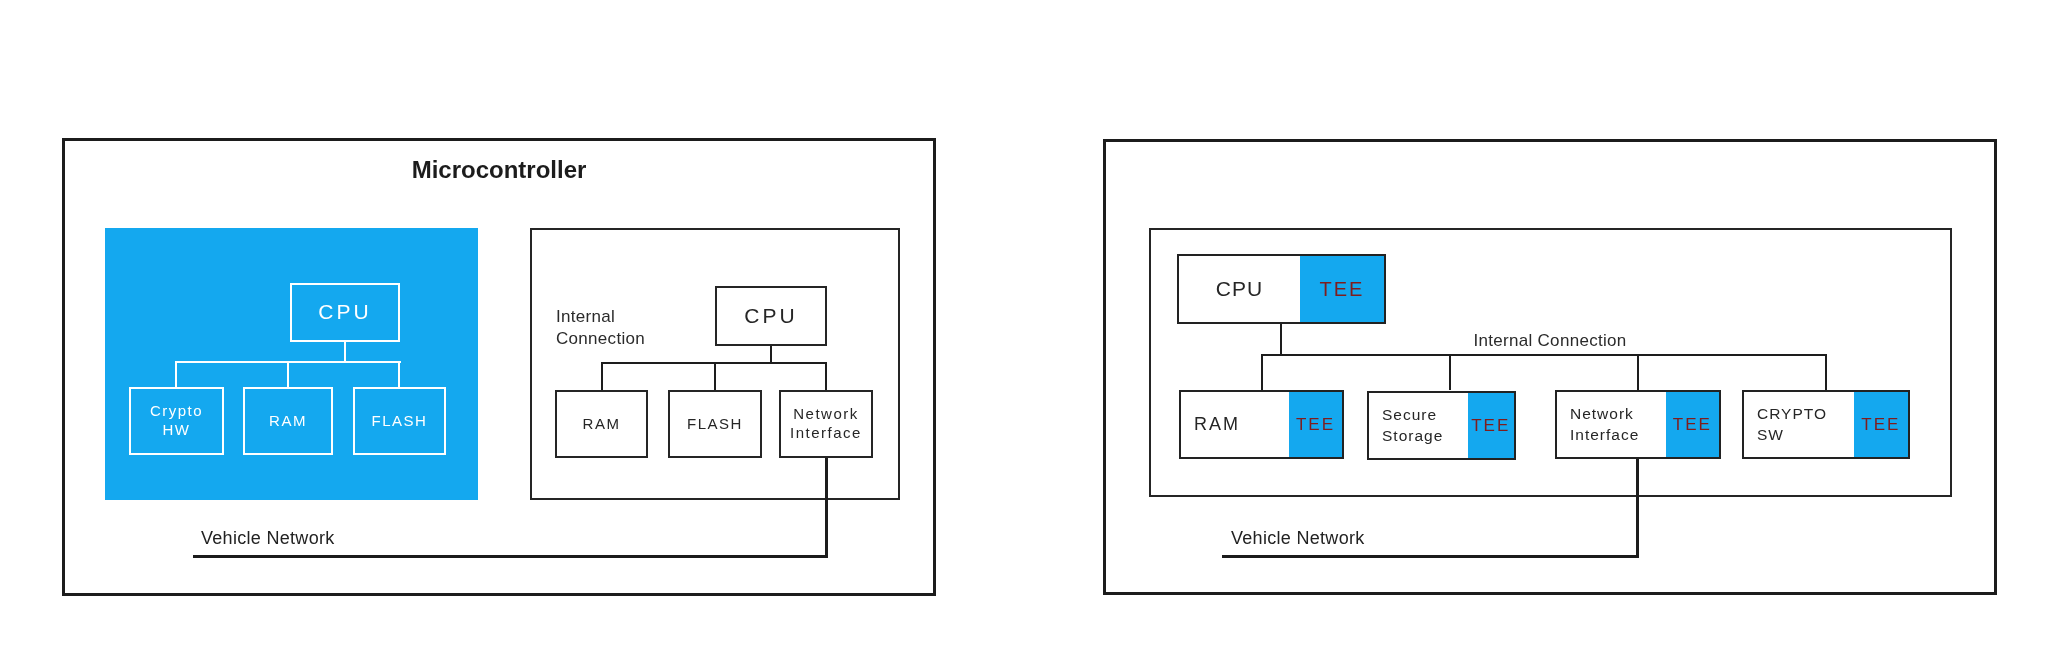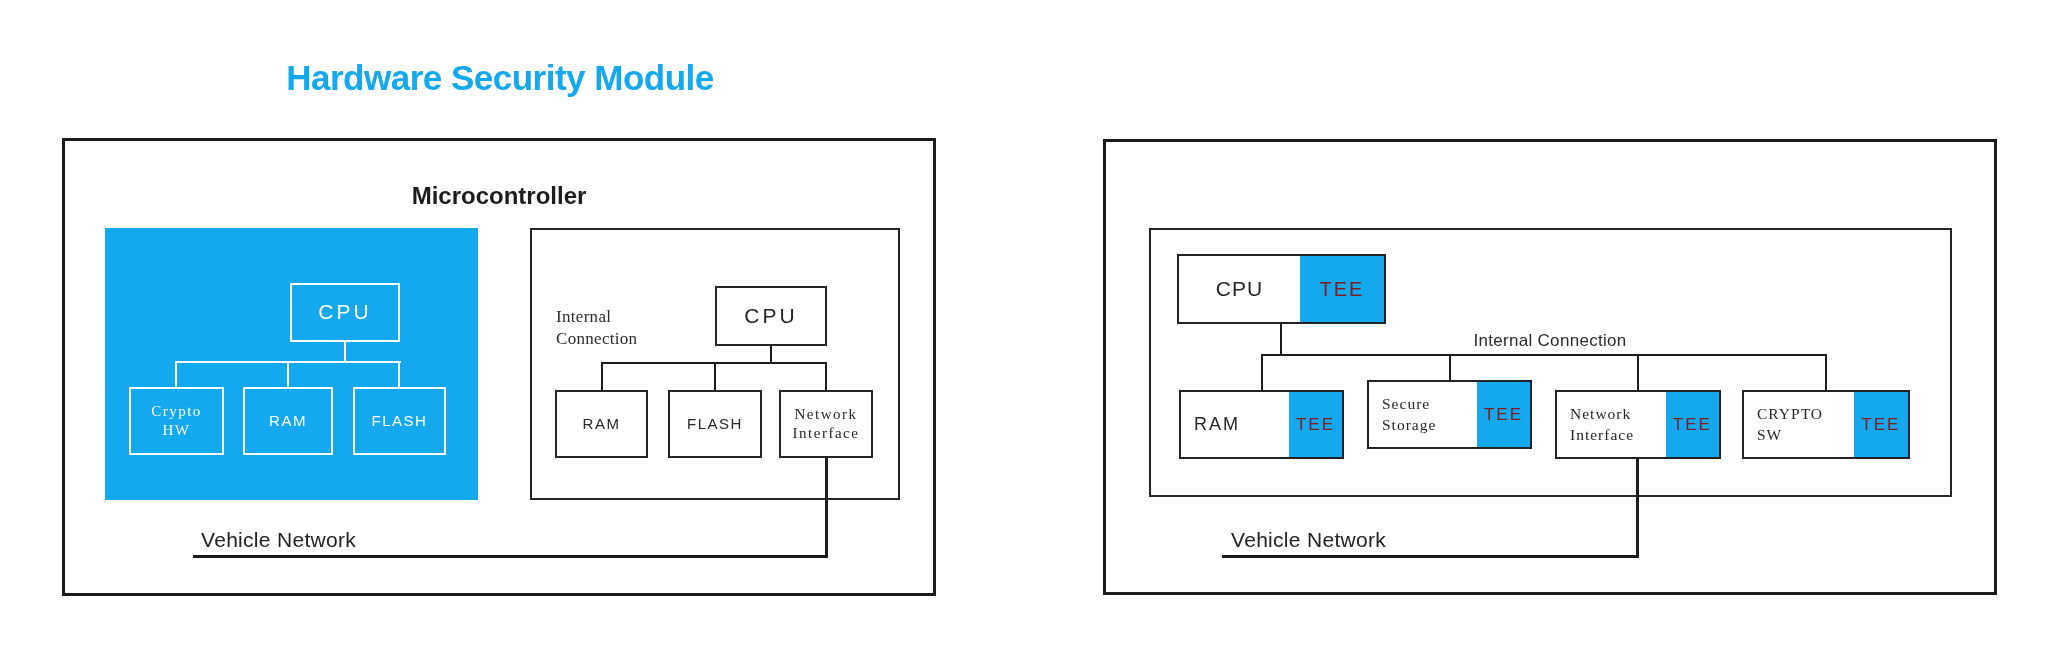--- a/index.html
+++ b/index.html
@@ -8,56 +8,55 @@
     font-family:"Liberation Sans","DejaVu Sans",sans-serif;
   }
   .abs{position:absolute;box-sizing:border-box;}
   .diagram-title{
     font-weight:bold;font-size:35px;letter-spacing:-0.5px;
     color:var(--accent,#14A8EF);text-align:center;white-space:nowrap;
   }
   .container-box{border:3px solid #1c1c1c;background:#ffffff;}
   .container-label{
     font-weight:bold;font-size:24px;color:#1c1c1c;text-align:center;
-    left:0;right:0;white-space:nowrap;margin-top:26px;
+    left:0;right:0;white-space:nowrap;
   }
   .panel-blue{background:var(--accent,#14A8EF);}
   .inner-box{border:2px solid #252525;background:#ffffff;}
   .node{
     display:flex;align-items:center;justify-content:center;text-align:center;
     font-size:15px;letter-spacing:1.5px;line-height:1.25;
   }
   .node.white{border:2px solid #ffffff;color:#ffffff;}
   .node.dark{border:2px solid #252525;color:#262626;}
   .cpu-text{font-size:21px;letter-spacing:3px;}
   .hsm-label{font-weight:bold;font-size:25px;color:#ffffff;text-align:center;letter-spacing:1px;left:0;right:0;}
   .conn-label{font-size:17px;color:#2b2b2b;line-height:1.32;letter-spacing:0.3px;}
-  .pre{white-space:pre-line;font-family:Liberation Serif, serif;}
+  .pre{white-space:pre-line;}
   .wline{background:#ffffff;}
   .kline{background:#1d1d1d;}
   .vnet-line{background:#1b1b1b;height:3px;}
-  .vnet-label{font-size:21px;color:#222222;letter-spacing:0.3px;white-space:nowrap;}
+  .vnet-label{font-size:18px;color:#222222;letter-spacing:0.3px;white-space:nowrap;}
   .split-box{border:2.5px solid #222222;background:#ffffff;display:flex;}
   .split-left{
     flex:0 0 59%;display:flex;align-items:center;
     color:#262626;letter-spacing:1px;line-height:1.3;
   }
   .split-left.centered{justify-content:center;}
   .split-left.padded{padding-left:13px;}
   .split-right{
     flex:1 1 41%;background:var(--accent,#14A8EF);display:flex;align-items:center;justify-content:center;
     color:#7f1d1d;font-size:17px;letter-spacing:2px;text-align:center;
   }
 </style>
 </head>
 <body>
 
 <div class="canvas">
 
-  <div class="abs diagram-title" style="left:40px;top:58px;width:920px;">Hardware Security Module</div>
 
   <div class="abs container-box" style="left:62px;top:138px;width:874px;height:458px;"></div>
 
   <div class="abs container-label" style="left:62px;top:156px;width:874px;">Microcontroller</div>
 
   <div class="abs panel-blue" style="left:105px;top:228px;width:373px;height:272px;"></div>
 
   <div class="abs node white cpu-text" style="left:290px;top:283px;width:110px;height:59px;">CPU</div>
 
   <div class="abs wline" style="left:344px;top:340px;width:2px;height:23px;"></div>
@@ -111,21 +110,21 @@
   <div class="abs kline" style="left:1637px;top:354px;width:2px;height:36px;"></div>
   <div class="abs kline" style="left:1825px;top:354px;width:2px;height:36px;"></div>
 
   <div class="abs conn-label" style="left:1430px;top:330px;width:240px;text-align:center;">Internal Connection</div>
 
   <div class="abs split-box" style="left:1179px;top:390px;width:165px;height:69px;">
     <div class="split-left padded" style="font-size:18px;letter-spacing:2px;">RAM</div>
     <div class="split-right">TEE</div>
   </div>
 
-  <div class="abs split-box" style="left:1367px;top:380px;width:165px;height:69px;">
+  <div class="abs split-box" style="left:1367px;top:391px;width:149px;height:69px;">
     <div class="split-left padded pre" style="font-size:15.5px;">Secure
 Storage</div>
     <div class="split-right">TEE</div>
   </div>
 
   <div class="abs split-box" style="left:1555px;top:390px;width:166px;height:69px;">
     <div class="split-left padded pre" style="font-size:15.5px;">Network
 Interface</div>
     <div class="split-right">TEE</div>
   </div>

